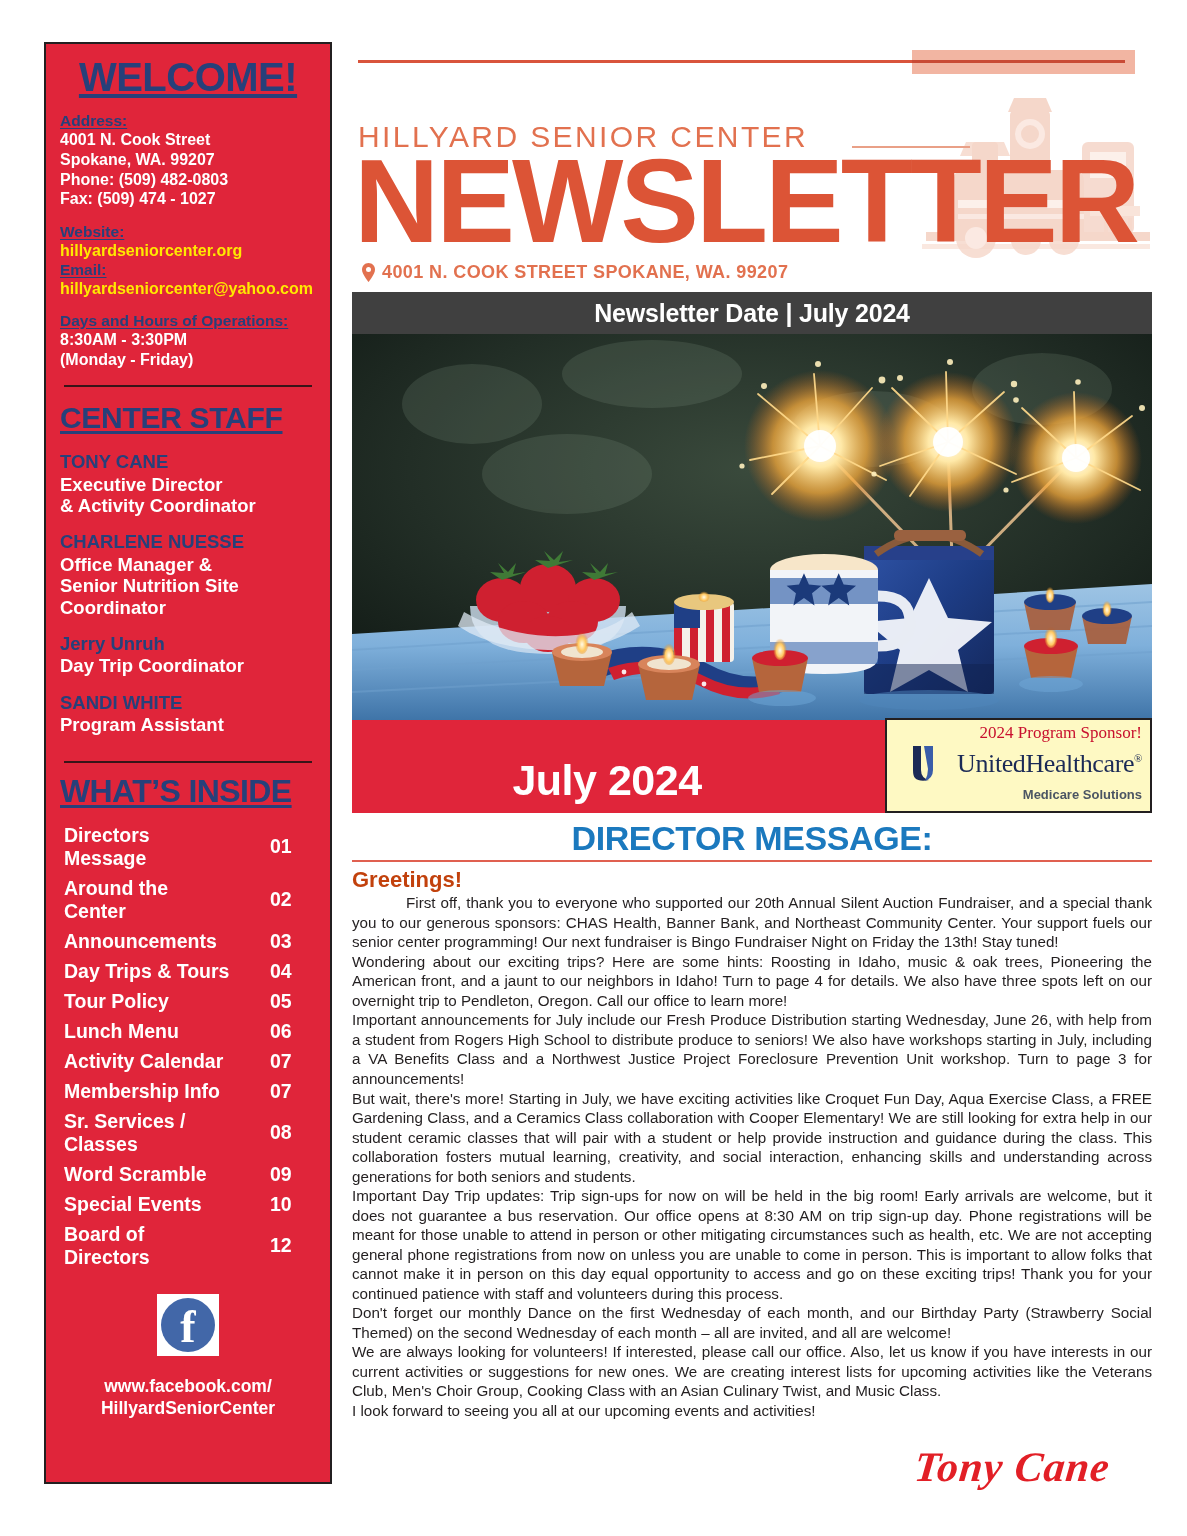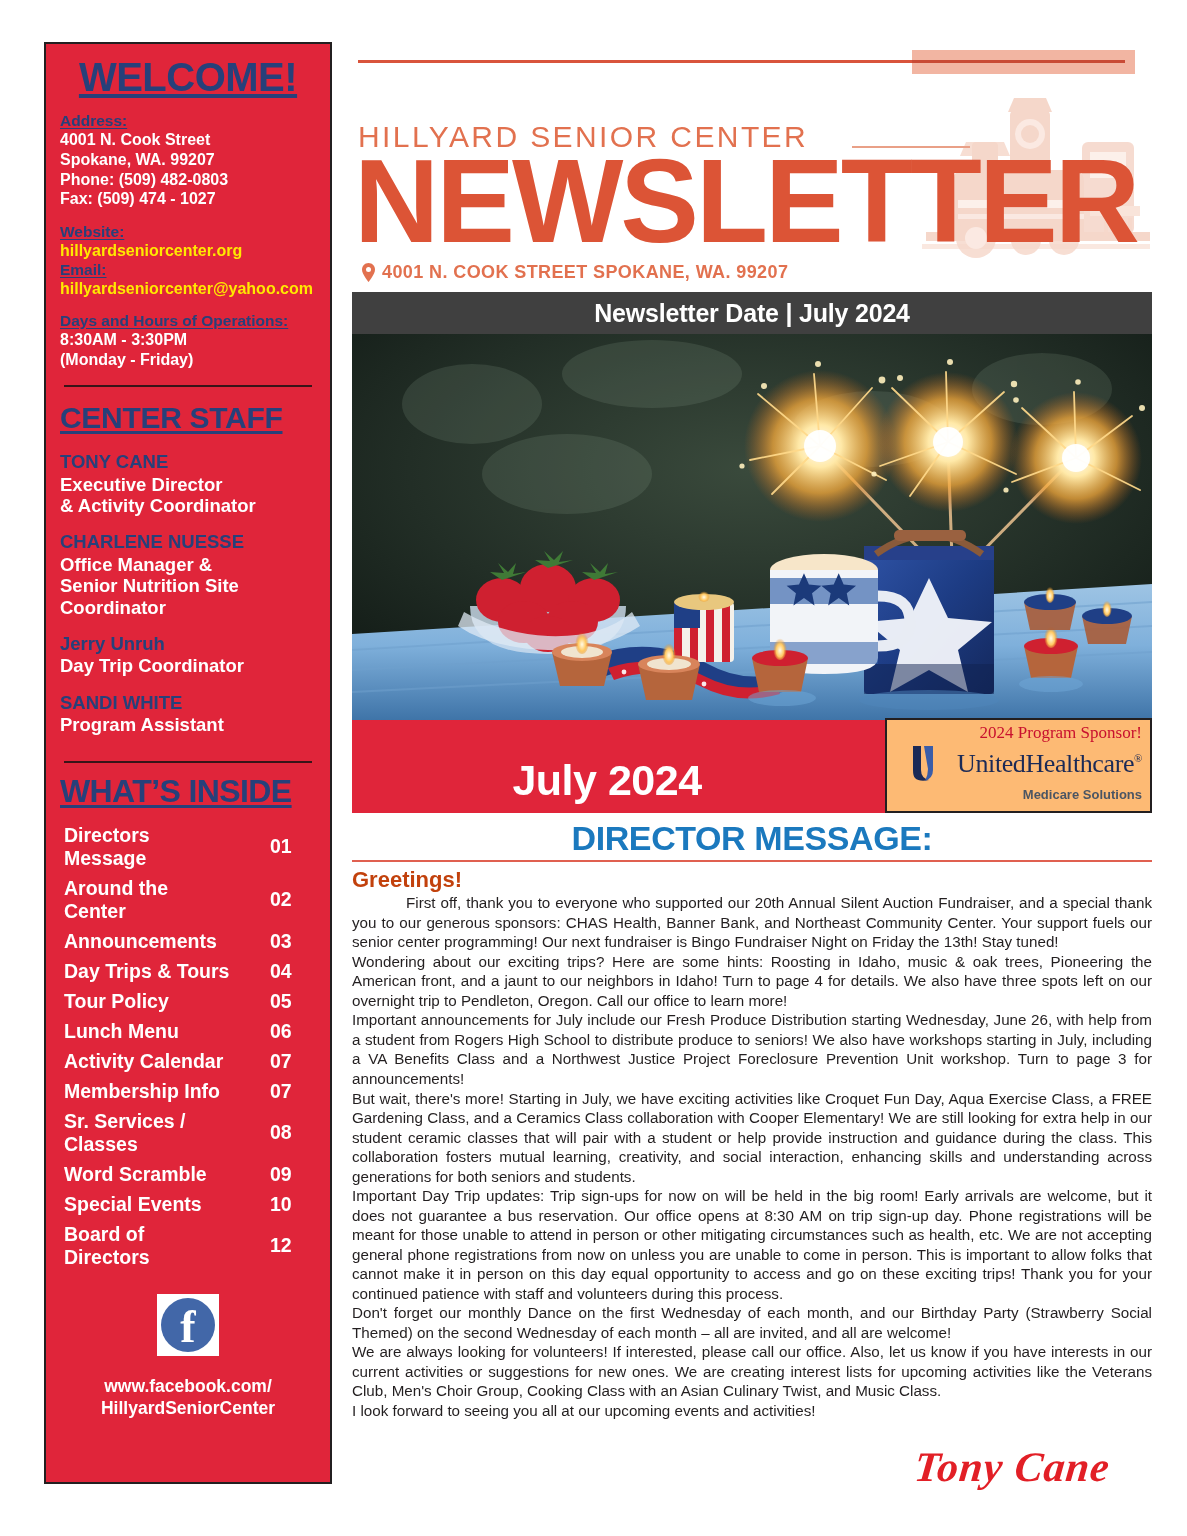--- a/index.html
+++ b/index.html
@@ -141,21 +141,21 @@
     position: absolute; left: 0; top: 0; width: 800px; height: 93px;
     background: #E0253A;
   }
   .july-text {
     position: absolute; left: 0; top: 0; width: 510px; height: 120px;
     display: flex; align-items: center; justify-content: center;
     color: #ffffff; font-size: 43px; font-weight: bold; letter-spacing: -0.5px;
   }
   .sponsor {
     position: absolute; right: 0; top: -2px; width: 267px; height: 95px;
-    background: #fdba74; border: 2px solid #231f20;
+    background: #fef9c3; border: 2px solid #231f20;
     padding: 4px 8px 3px 8px;
   }
   .sponsor-top {
     color: #C8102E; font-size: 17px; font-weight: 400;
     font-family: "Liberation Serif", serif; text-align: right; line-height: 1.1;
   }
   .sponsor-mid { display: flex; align-items: center; justify-content: flex-end; gap: 20px; margin-top: 1px; }
   .uhc-mark { flex: 0 0 auto; }
   .sponsor-name {
     color: #1B2A56; font-size: 26px; font-weight: 400;

